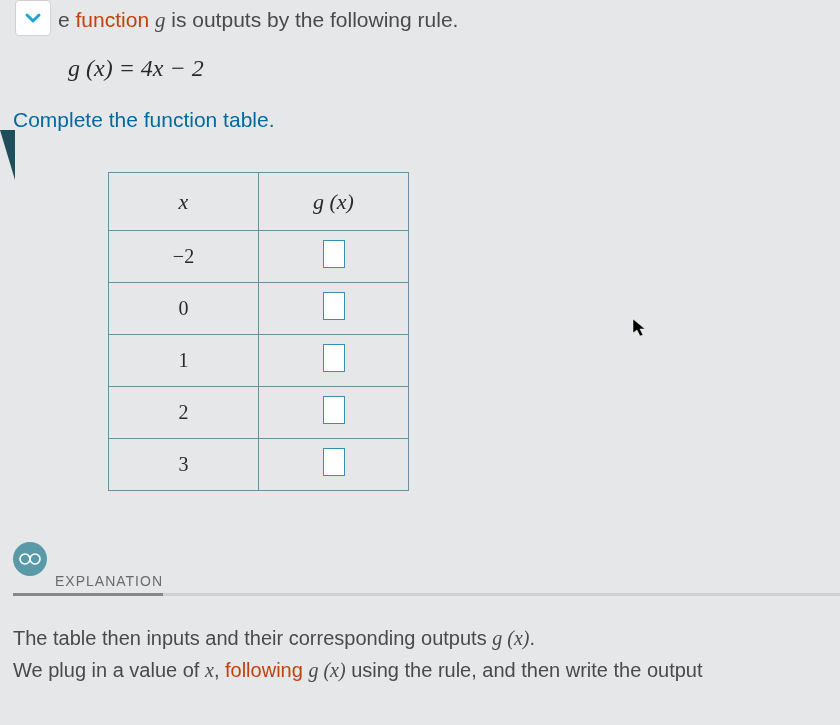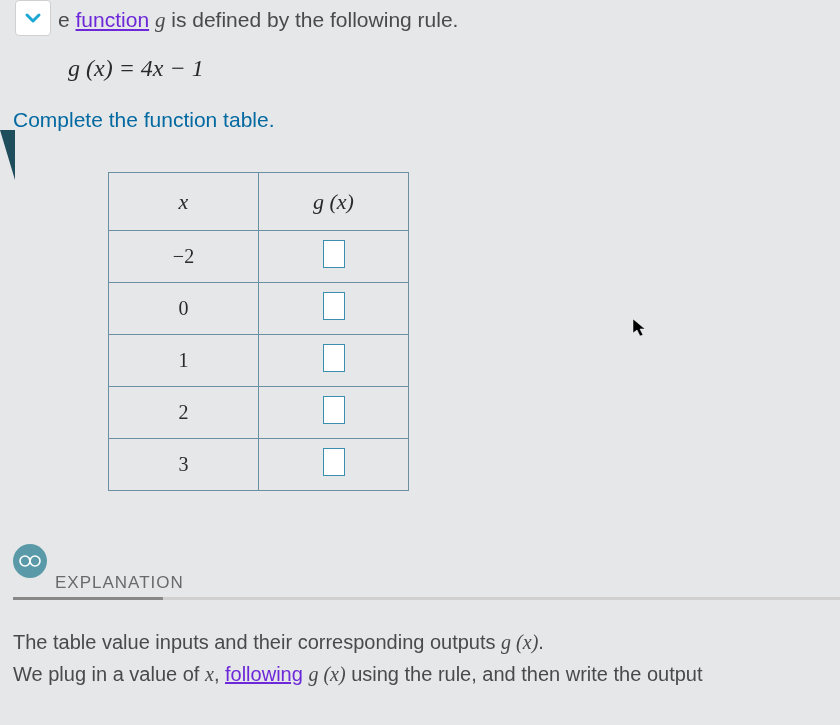--- a/index.html
+++ b/index.html
@@ -40,22 +40,21 @@
     .content {
       padding: 8px 0 0 58px;
       color: #3a3a3a;
     }
     .problem-line1 {
       font-size: 21px;
       color: #4a4a4a;
       margin-bottom: 22px;
     }
     .link-term {
-      color: #6d28d9;
-      text-decoration: underline;
+      color: #c2410c;
     }
     .italic-var {
       font-style: italic;
       font-family: 'Times New Roman', serif;
     }
     .equation {
       font-family: 'Times New Roman', serif;
       font-style: italic;
       font-size: 24px;
       margin-left: 10px;
@@ -113,21 +112,21 @@
       height: 34px;
       border-radius: 50%;
       background: #5a9aa8;
       display: flex;
       align-items: center;
       justify-content: center;
       margin-right: 8px;
       flex-shrink: 0;
     }
     .explanation-title {
-      font-size: 17px;
+      font-size: 14px;
       letter-spacing: 1px;
       color: #6a6a6a;
       margin-top: 44px;
     }
     .explanation-underline {
       margin-left: -45px;
       height: 3px;
       width: 870px;
       background: linear-gradient(to right, #888 0, #888 150px, #d0d0d0 150px, #d0d0d0 100%);
       margin-bottom: 26px;
@@ -151,24 +150,24 @@
 
 <div class="chevron-badge">
   <svg width="20" height="20" viewBox="0 0 20 20">
     <polyline points="4,7 10,13 16,7" fill="none" stroke="#1ba8d4" stroke-width="3" stroke-linecap="round" stroke-linejoin="round"></polyline>
   </svg>
 </div>
 
 <div class="content">
   <p class="problem-line1">
     <span>e </span><span class="link-term">function</span>
-    <span class="italic-var">g</span><span> is defined by the following rule.</span>
+    <span class="italic-var">g</span><span> is outputs by the following rule.</span>
   </p>
 
-  <p class="equation">g (x) = 4x − 1</p>
+  <p class="equation">g (x) = 4x − 2</p>
 
   <p class="problem-line2">Complete the function table.</p>
 
   <table class="func-table">
     <tbody>
         <tr>
       <th>x</th>
       <th>g (x)</th>
     </tr>
     <tr>
@@ -202,21 +201,21 @@
         <line x1="12" y1="7" x2="12" y2="7" stroke="#fff" stroke-width="1.6"></line>
         <path d="M 11 6 Q 12 5 13 6" fill="none" stroke="#fff" stroke-width="1.6"></path>
       </svg>
     </div>
     <span class="explanation-title">EXPLANATION</span>
   </div>
   <div class="explanation-underline"></div>
 
   <div class="explanation-body">
     <p>
-      <span>The table value inputs and their corresponding outputs </span><span class="italic-var">g (x)</span><span>.</span>
+      <span>The table then inputs and their corresponding outputs </span><span class="italic-var">g (x)</span><span>.</span>
     </p>
     <p>
       <span>We plug in a value of </span><span class="italic-var">x</span><span>, </span><span class="link-term">following</span><span> </span><span class="italic-var">g (x)</span><span> using the rule, and then write the output</span>
     </p>
   </div>
 </div>
 
 <svg class="cursor-arrow" width="16" height="20" viewBox="0 0 16 20">
   <path d="M 1 1 L 1 15 L 5 12 L 8 18 L 11 17 L 8 11 L 13 11 Z" fill="#000" stroke="#fff" stroke-width="0.5"></path>
 </svg>

